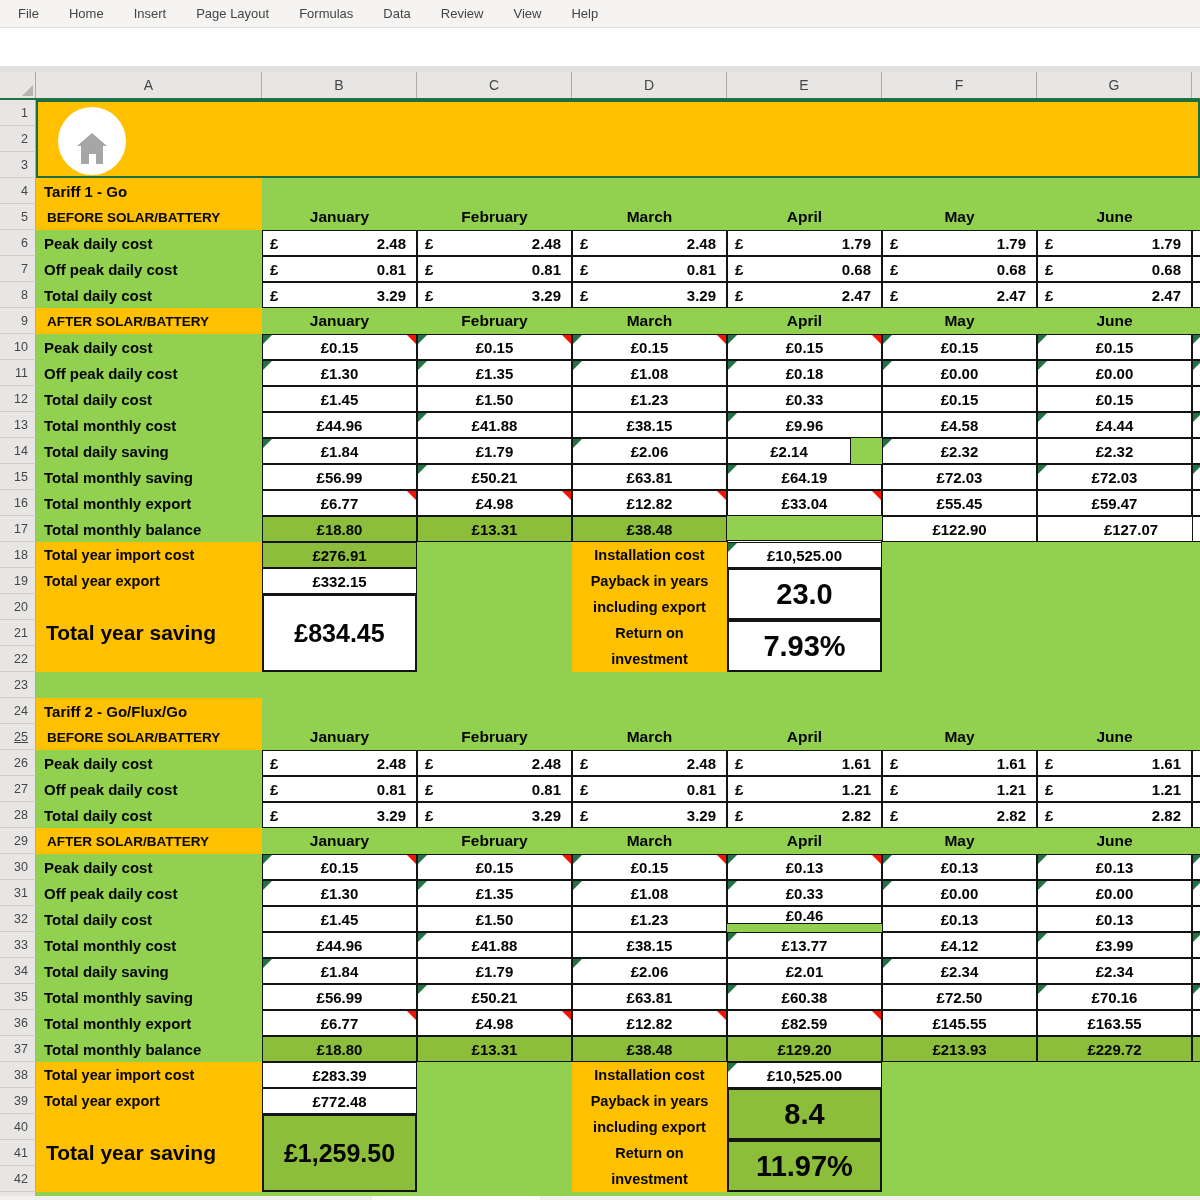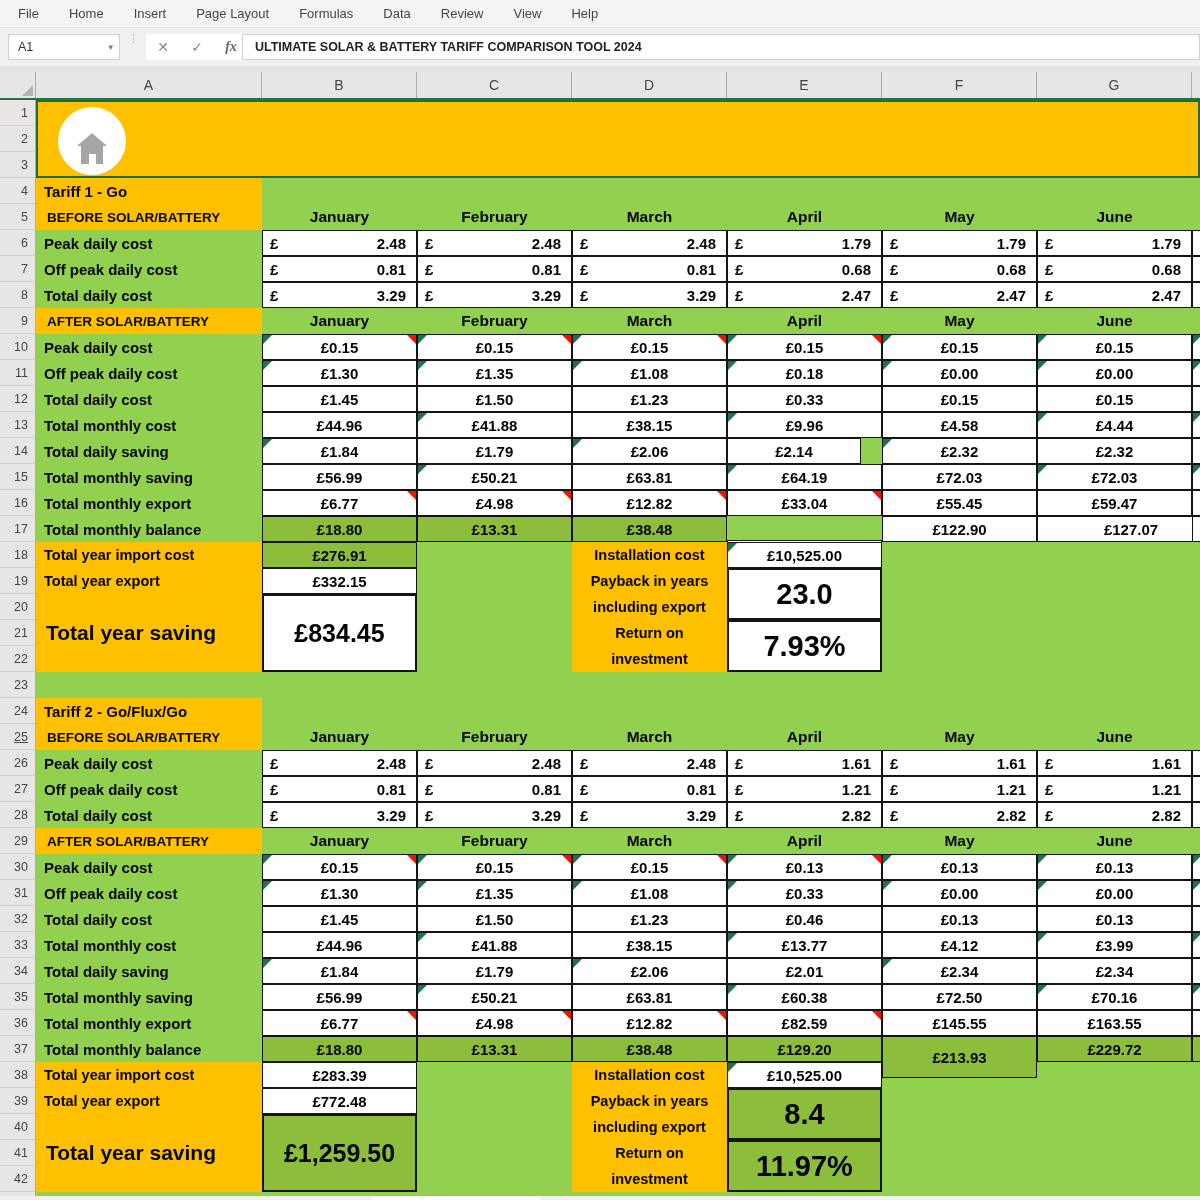--- a/index.html
+++ b/index.html
@@ -82,33 +82,20 @@
       <span class="rtab">Home</span>
       <span class="rtab">Insert</span>
       <span class="rtab">Page Layout</span>
       <span class="rtab">Formulas</span>
       <span class="rtab">Data</span>
       <span class="rtab">Review</span>
       <span class="rtab">View</span>
       <span class="rtab">Help</span>
     </div>
 
-  <div id="fbar" class="abs">
-    <div id="namebox" class="abs">
-      <span>A1</span>
-      <span id="nb-arrow">▾</span>
-    </div>
-    <div id="fdots" class="abs">⋮</div>
-    <div class="fbtn abs" style="left:146px;">✕</div>
-    <div class="fbtn abs" style="left:180px;">✓</div>
-    <div class="fbtn abs" id="fx" style="left:214px;">fx</div>
-    <div id="ffield" class="abs">
-      <span>ULTIMATE SOLAR &amp; BATTERY TARIFF COMPARISON TOOL 2024</span>
-    </div>
-  </div>
 
   <div id="gapstrip" class="abs"></div>
 
   <div id="colhdrs" class="abs">
     <div id="corner" class="abs colhdr">
         <span class="ctri"></span>
       </div>
   <div class="colhdr abs" style="left: 36px; width: 226px;">A</div>
       <div class="colhdr abs" style="left: 262px; width: 155px;">B</div>
       <div class="colhdr abs" style="left: 417px; width: 155px;">C</div>
@@ -304,21 +291,21 @@
       <div class="cell white" style="left: 727px; top: 312px; width: 155px; height: 26px;">£9.96<span class="tri-tl"></span></div>
       <div class="cell white" style="left: 882px; top: 312px; width: 155px; height: 26px;">£4.58</div>
       <div class="cell white" style="left: 1037px; top: 312px; width: 155px; height: 26px;">£4.44<span class="tri-tl"></span></div>
       <div class="cell white" style="left: 1192px; top: 312px; width: 155px; height: 26px;">
         <span class="tri-tl"></span>
       </div>
       <div class="cell lbl" style="left: 36px; top: 338px; width: 226px; height: 26px;">Total daily saving</div>
       <div class="cell white" style="left: 262px; top: 338px; width: 155px; height: 26px;">£1.84<span class="tri-tl"></span></div>
       <div class="cell white" style="left: 417px; top: 338px; width: 155px; height: 26px;">£1.79</div>
       <div class="cell white" style="left: 572px; top: 338px; width: 155px; height: 26px;">£2.06<span class="tri-tl"></span></div>
-      <div class="cell white" style="left: 727px; top: 338px; width: 134px; height: 26px;">£2.14</div>
+      <div class="cell white" style="left: 727px; top: 338px; width: 124px; height: 26px;">£2.14</div>
       <div class="cell white" style="left: 882px; top: 338px; width: 155px; height: 26px;">£2.32<span class="tri-tl"></span></div>
       <div class="cell white" style="left: 1037px; top: 338px; width: 155px; height: 26px;">£2.32</div>
       <div class="cell white" style="left: 1192px; top: 338px; width: 155px; height: 26px;"></div>
       <div class="cell lbl" style="left: 36px; top: 364px; width: 226px; height: 26px;">Total monthly saving</div>
       <div class="cell white" style="left: 262px; top: 364px; width: 155px; height: 26px;">£56.99</div>
       <div class="cell white" style="left: 417px; top: 364px; width: 155px; height: 26px;">£50.21<span class="tri-tl"></span></div>
       <div class="cell white" style="left: 572px; top: 364px; width: 155px; height: 26px;">£63.81</div>
       <div class="cell white" style="left: 727px; top: 364px; width: 155px; height: 26px;">£64.19<span class="tri-tl"></span></div>
       <div class="cell white" style="left: 882px; top: 364px; width: 155px; height: 26px;">£72.03</div>
       <div class="cell white" style="left: 1037px; top: 364px; width: 155px; height: 26px;">£72.03<span class="tri-tl"></span></div>
@@ -467,21 +454,21 @@
       <div class="cell white" style="left: 727px; top: 780px; width: 155px; height: 26px;">£0.33<span class="tri-tl"></span></div>
       <div class="cell white" style="left: 882px; top: 780px; width: 155px; height: 26px;">£0.00<span class="tri-tl"></span></div>
       <div class="cell white" style="left: 1037px; top: 780px; width: 155px; height: 26px;">£0.00<span class="tri-tl"></span></div>
       <div class="cell white" style="left: 1192px; top: 780px; width: 155px; height: 26px;">
         <span class="tri-tl"></span>
       </div>
       <div class="cell lbl" style="left: 36px; top: 806px; width: 226px; height: 26px;">Total daily cost</div>
       <div class="cell white" style="left: 262px; top: 806px; width: 155px; height: 26px;">£1.45</div>
       <div class="cell white" style="left: 417px; top: 806px; width: 155px; height: 26px;">£1.50</div>
       <div class="cell white" style="left: 572px; top: 806px; width: 155px; height: 26px;">£1.23</div>
-      <div class="cell white" style="left: 727px; top: 806px; width: 155px; height: 26px;">£0.46</div>
+      <div class="cell white" style="left: 727px; top: 806px; width: 155px; height: 18px;">£0.46</div>
       <div class="cell white" style="left: 882px; top: 806px; width: 155px; height: 26px;">£0.13</div>
       <div class="cell white" style="left: 1037px; top: 806px; width: 155px; height: 26px;">£0.13</div>
       <div class="cell white" style="left: 1192px; top: 806px; width: 155px; height: 26px;"></div>
       <div class="cell lbl" style="left: 36px; top: 832px; width: 226px; height: 26px;">Total monthly cost</div>
       <div class="cell white" style="left: 262px; top: 832px; width: 155px; height: 26px;">£44.96</div>
       <div class="cell white" style="left: 417px; top: 832px; width: 155px; height: 26px;">£41.88<span class="tri-tl"></span></div>
       <div class="cell white" style="left: 572px; top: 832px; width: 155px; height: 26px;">£38.15</div>
       <div class="cell white" style="left: 727px; top: 832px; width: 155px; height: 26px;">£13.77<span class="tri-tl"></span></div>
       <div class="cell white" style="left: 882px; top: 832px; width: 155px; height: 26px;">£4.12</div>
       <div class="cell white" style="left: 1037px; top: 832px; width: 155px; height: 26px;">£3.99<span class="tri-tl"></span></div>
@@ -512,21 +499,21 @@
       <div class="cell white" style="left: 572px; top: 910px; width: 155px; height: 26px;">£12.82<span class="tri-tr"></span></div>
       <div class="cell white" style="left: 727px; top: 910px; width: 155px; height: 26px;">£82.59<span class="tri-tr"></span></div>
       <div class="cell white" style="left: 882px; top: 910px; width: 155px; height: 26px;">£145.55</div>
       <div class="cell white" style="left: 1037px; top: 910px; width: 155px; height: 26px;">£163.55</div>
       <div class="cell white" style="left: 1192px; top: 910px; width: 155px; height: 26px;"></div>
       <div class="cell lbl" style="left: 36px; top: 936px; width: 226px; height: 26px;">Total monthly balance</div>
       <div class="cell olive" style="left: 262px; top: 936px; width: 155px; height: 26px;">£18.80</div>
       <div class="cell olive" style="left: 417px; top: 936px; width: 155px; height: 26px;">£13.31</div>
       <div class="cell olive" style="left: 572px; top: 936px; width: 155px; height: 26px;">£38.48</div>
       <div class="cell olive" style="left: 727px; top: 936px; width: 155px; height: 26px;">£129.20</div>
-      <div class="cell olive" style="left: 882px; top: 936px; width: 155px; height: 42px;">£213.93</div>
+      <div class="cell olive" style="left: 882px; top: 936px; width: 155px; height: 26px;">£213.93</div>
       <div class="cell olive" style="left: 1037px; top: 936px; width: 155px; height: 26px;">£229.72</div>
       <div class="cell olive" style="left: 1192px; top: 936px; width: 155px; height: 26px;"></div>
       <div class="cell orangebg" style="left: 36px; top: 962px; width: 226px; height: 130px;"></div>
       <div class="cell orangebg slbl lbl" style="left: 36px; top: 962px; width: 226px; height: 26px;">Total year import cost</div>
       <div class="cell orangebg slbl lbl" style="left: 36px; top: 988px; width: 226px; height: 26px;">Total year export</div>
       <div class="cell orangebg svlbl" style="left: 36px; top: 1014px; width: 226px; height: 78px;">Total year saving</div>
       <div class="cell white" style="left: 262px; top: 962px; width: 155px; height: 26px;">£283.39</div>
       <div class="cell white" style="left: 262px; top: 988px; width: 155px; height: 26px;">£772.48</div>
       <div class="cell olive svval" style="left: 262px; top: 1014px; width: 155px; height: 78px;">£1,259.50</div>
       <div class="cell orangebg" style="left: 572px; top: 962px; width: 155px; height: 130px;"></div>

